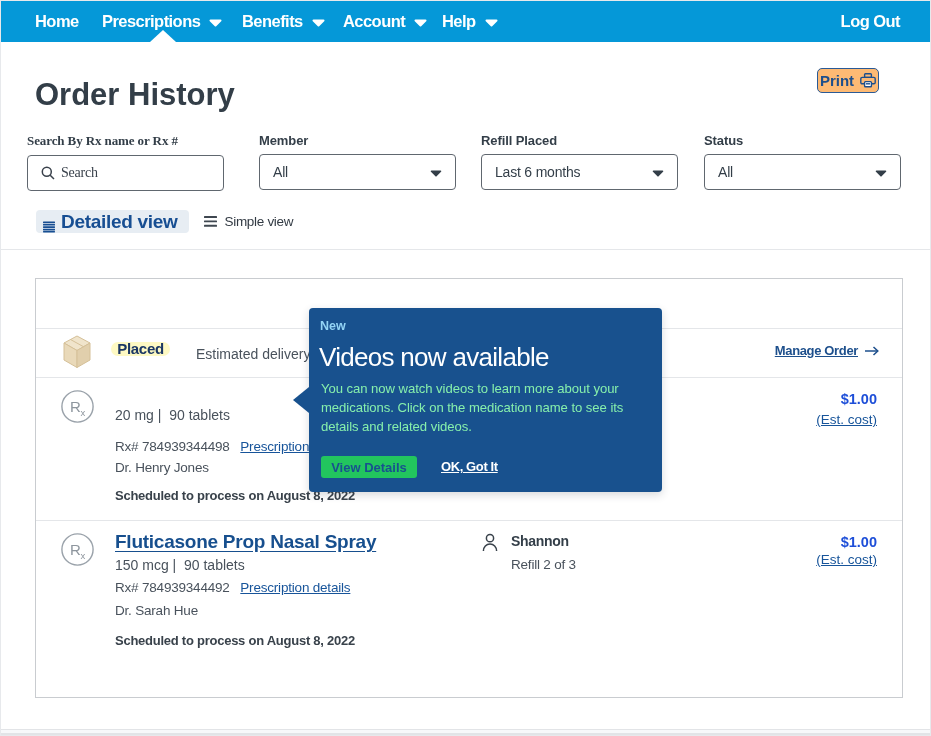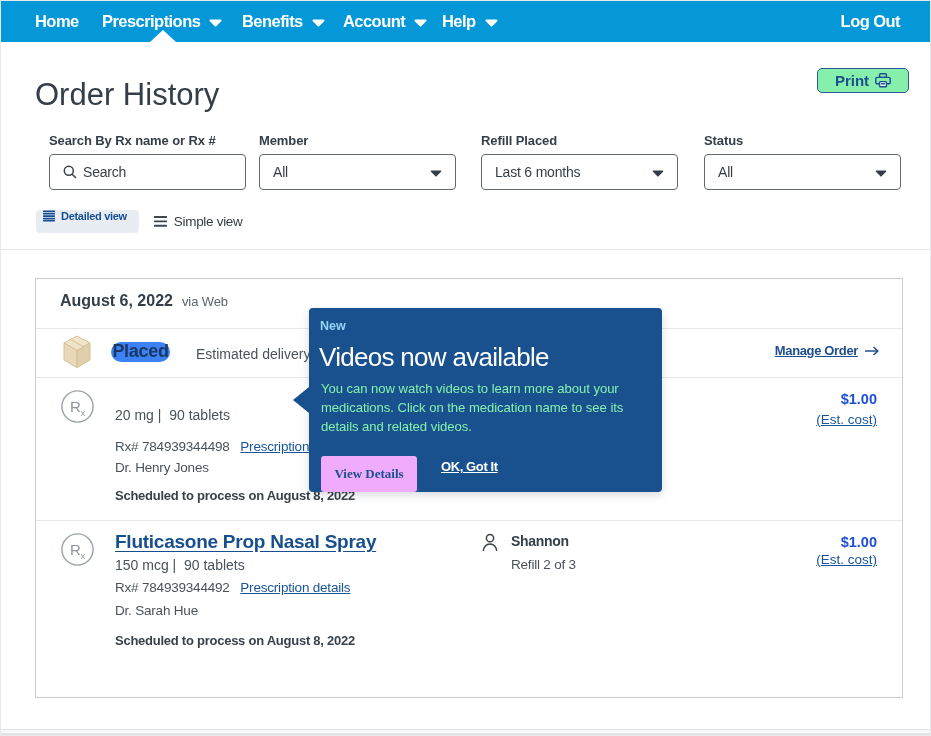--- a/index.html
+++ b/index.html
@@ -15,68 +15,68 @@
 .abs { position:absolute; }
 
 
 .nav { position:absolute; left:0; top:0; width:929px; height:41px; background:#0598d8; }
 .nav .item { position:absolute; top:11px; color:#fff; font-size:16.5px; font-weight:bold; white-space:nowrap; letter-spacing:-0.55px; }
 .nav svg.caret { margin-left:9px; }
 .notch { position:absolute; left:149px; bottom:0; width:0; height:0;
   border-left:13px solid transparent; border-right:13px solid transparent; border-bottom:12px solid #fff; }
 
 
-h1 { position:absolute; left:34px; top:76px; font-size:31px; font-weight:400; color:#333e48; }
-.printbtn { position:absolute; left:816px; top:67px; width:92px; height:25px; background:#86efac;
+h1 { position:absolute; left:34px; top:76px; font-size:31px; font-weight:700; color:#333e48; }
+.printbtn { position:absolute; left:816px; top:67px; width:62px; height:25px; background:#fdba74;
   border:1.5px solid #2a5a96; border-radius:5px; display:flex; align-items:center; justify-content:center;
   color:#1d4f8c; font-size:15px; font-weight:bold; gap:6px; }
 
 
 .filter { position:absolute; top:132px; width:197px; }
 .filter .lbl { font-size:13px; font-weight:bold; color:#333e48; letter-spacing:-0.1px; }
 .fbox { margin-top:6px; height:36px; border:1px solid #60676f; border-radius:4px; background:#fff;
   display:flex; align-items:center; padding:0 13px; font-size:14px; letter-spacing:-0.2px; color:#333e48; }
 .fbox .car { margin-left:auto; }
 .ph { color:#39414b; font-size:14px; }
 
 
 .toggle { position:absolute; left:35px; top:208.5px; height:23px; display:flex; align-items:center; }
-.dview { height:23px; background:#e7edf3; border-radius:4px; display:flex; align-items:flex-start; padding:0 12px 0 7px; gap:6px;
-  color:#174e92; font-size:11px; font-weight:bold; letter-spacing:-0.3px; }
+.dview { height:23px; background:#e7edf3; border-radius:4px; display:flex; align-items:flex-end; padding:0 12px 0 7px; gap:6px;
+  color:#174e92; font-size:19px; font-weight:bold; letter-spacing:-0.3px; }
 .sview { display:flex; align-items:center; gap:7px; margin-left:15px; font-size:13.5px; color:#333b44; letter-spacing:-0.3px; }
 
 
 .card { position:absolute; left:34px; top:277px; width:868px; height:420px; border:1px solid #c9ccd0; background:#fff; }
 .divider { position:absolute; left:0; width:100%; height:1px; background:#e4e6e9; }
 .c-hdate { position:absolute; left:24px; top:13px; font-size:16px; font-weight:bold; color:#333e48; }
 .c-hvia { font-size:13px; font-weight:400; color:#5a646e; margin-left:9px; letter-spacing:-0.1px; }
-.pill { position:absolute; left:75px; top:62.5px; width:59px; height:20px; background:#3b82f6; border-radius:13px;
-  display:flex; align-items:center; justify-content:center; font-size:18px; font-weight:bold; color:#1b3764; letter-spacing:-0.3px; }
+.pill { position:absolute; left:75px; top:62.5px; width:59px; height:14px; background:#fef9c3; border-radius:13px;
+  display:flex; align-items:center; justify-content:center; font-size:15px; font-weight:bold; color:#1b3764; letter-spacing:-0.3px; }
 .estd { position:absolute; left:160px; top:66.5px; font-size:14px; color:#49525c; }
 .manage { position:absolute; right:22px; top:64px; font-size:13px; font-weight:bold; color:#1d4f8c; display:flex; align-items:center; gap:7px; letter-spacing:-0.35px; }
 .manage span { text-decoration:underline; }
 
 .rxtitle { font-size:19px; font-weight:bold; color:#174f8e; text-decoration:underline; text-underline-offset:3px; white-space:nowrap; letter-spacing:-0.25px; }
 .meta { font-size:14px; color:#49525c; }
 .meta2 { font-size:13.5px; color:#49525c; letter-spacing:-0.2px; }
 .linkb { color:#17549a; text-decoration:underline; }
 .sched { font-size:13px; font-weight:bold; color:#39424b; letter-spacing:-0.25px; }
 .price { position:absolute; right:25px; font-size:14.5px; font-weight:bold; color:#1d4ed8; }
 .estc { position:absolute; right:25px; font-size:13.5px; color:#17549a; text-decoration:underline; }
 
 
 .popup { position:absolute; left:308px; top:307px; width:353px; height:184px; background:#18518e; border-radius:4px;
   z-index:10; color:#fff; box-shadow:0 3px 8px rgba(40,50,60,.18); }
 .popup .arrow { position:absolute; left:-16px; top:79px; width:0; height:0;
   border-top:13px solid transparent; border-bottom:13px solid transparent; border-right:16px solid #18518e; }
 .popup .new { position:absolute; left:11px; top:11px; font-size:12.5px; font-weight:bold; color:#93d4f5; }
 .popup h2 { position:absolute; left:10px; top:34px; font-size:26px; font-weight:400; letter-spacing:-0.7px; color:#fff; }
 .popup .body { position:absolute; left:12px; top:71px; font-size:13.1px; line-height:19.2px; color:#86efac; letter-spacing:-0.05px; }
-.vdbtn { position:absolute; left:12px; top:148px; width:96px; height:36px; background:#f0abfc; border-radius:3px;
-  display:flex; align-items:center; justify-content:center; font-size:13px; font-weight:bold; color:#18518e;font-family:Liberation Serif, serif; }
+.vdbtn { position:absolute; left:12px; top:148px; width:96px; height:22px; background:#22c55e; border-radius:3px;
+  display:flex; align-items:center; justify-content:center; font-size:13px; font-weight:bold; color:#18518e; }
 .okgot { position:absolute; left:132px; top:151px; font-size:13px; font-weight:bold; color:#fff; text-decoration:underline; letter-spacing:-0.4px; }
 
 
 .bstrip { position:absolute; left:0; top:728px; width:929px; height:6px; background:#f7f8fa;
   border-top:1px solid #e2e4e7; border-bottom:2px solid #e2e4e7; }
 </style>
 </head>
 <body>
 
 <div class="nav">
@@ -101,21 +101,21 @@
 
 <div class="printbtn">Print
   <svg width="16" height="15" viewBox="0 0 16 15" fill="none" stroke="#1d4f8c" stroke-width="1.4">
     <rect x="4.6" y="0.8" width="6.8" height="3.6" rx="0.8"></rect>
     <rect x="0.8" y="4.4" width="14.4" height="6.4" rx="1.4"></rect>
     <rect x="4.6" y="8.6" width="6.8" height="5.2" rx="0.8" fill="#fff"></rect>
     <line x1="6" y1="10.8" x2="10" y2="10.8"></line>
   </svg>
 </div>
 
-<div class="filter" style="left:48px;">
+<div class="filter" style="left:26px;font-family:Liberation Serif, serif;">
   <div class="lbl">Search By Rx name or Rx #</div>
   <div class="fbox">
     <svg width="14" height="14" viewBox="0 0 14 14" fill="none" stroke="#39414b" stroke-width="1.5" style="margin-right:6px;">
       <circle cx="5.8" cy="5.8" r="4.5"></circle>
         <line x1="9.2" y1="9.2" x2="13" y2="13"></line>
     </svg>
     <span class="ph">Search</span>
   </div>
 </div>
 <div class="filter" style="left:258px;">
@@ -154,21 +154,20 @@
         <rect x="0" y="4.4" width="13" height="1.9" rx="0.5"></rect>
         <rect x="0" y="8.8" width="13" height="1.9" rx="0.5"></rect>
     </svg>
     Simple view
   </div>
 </div>
 
 <div class="abs" style="left:0; top:248px; width:929px; height:1px; background:#e5e7ea;"></div>
 
 <div class="card">
-  <div class="c-hdate">August 6, 2022<span class="c-hvia">via Web</span></div>
   <div class="divider" style="top:48.5px;"></div>
 
   <div class="abs" style="left:27px; top:56px;">
     <svg width="28" height="34" viewBox="0 0 28 34">
       <path d="M14 1 L27 8 L14 15.5 L1 8 Z" fill="#f0e4cb" stroke="#d5c098" stroke-width="1"></path>
       <path d="M1 8 L14 15.5 L14 32.5 L1 25 Z" fill="#e9d9b9" stroke="#d5c098" stroke-width="1"></path>
       <path d="M27 8 L14 15.5 L14 32.5 L27 25 Z" fill="#e1cfac" stroke="#d5c098" stroke-width="1"></path>
       <path d="M7.5 4.5 L20.5 11.7" fill="none" stroke="#d5c098" stroke-width="1"></path>
     </svg>
   </div>

